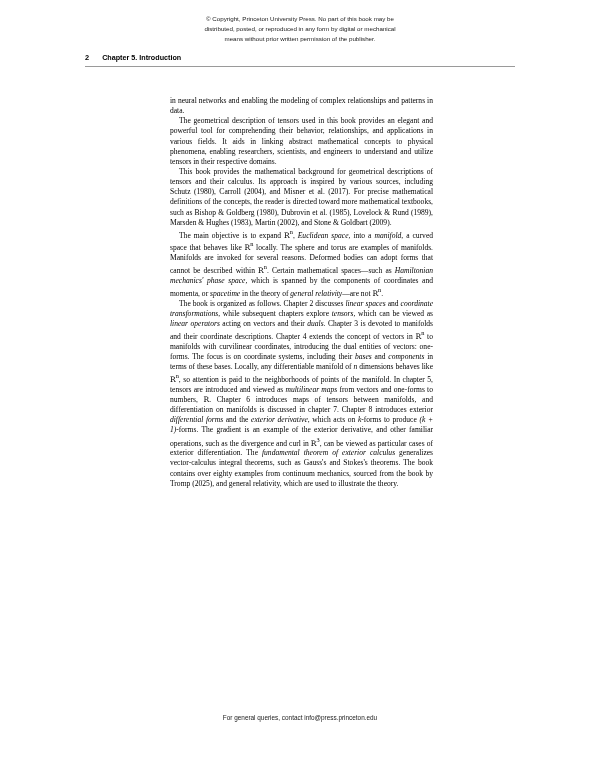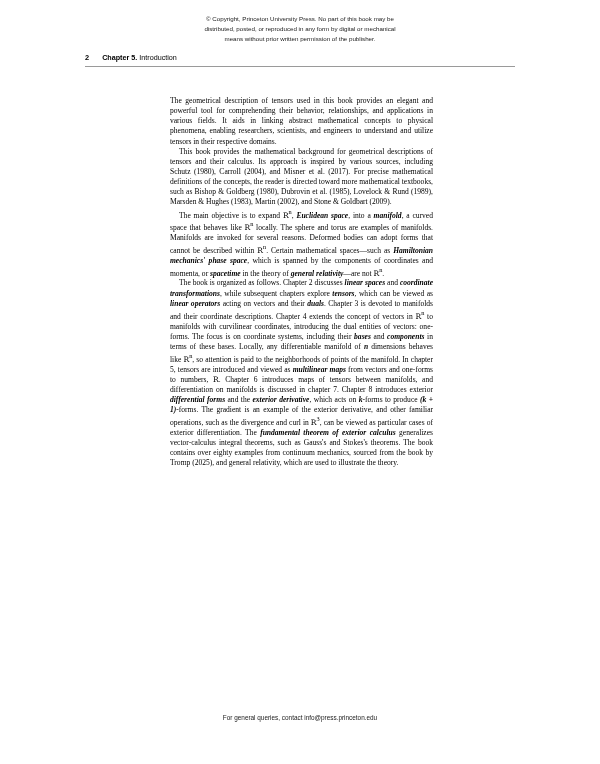--- a/index.html
+++ b/index.html
@@ -47,21 +47,21 @@
     gap: 13px;
   }
   .folio {
     font-weight: bold;
     font-size: 7.4px;
   }
   .chap-label {
     font-weight: bold;
   }
   .chap-title {
-    font-weight: normal;
+    font-weight: bold;
   }
   .rule {
     position: absolute;
     top: 66px;
     left: 85px;
     width: 430px;
     height: 0.6px;
     background: #9a9a9a;
   }
   .textblock {
@@ -85,21 +85,21 @@
   .footer {
     position: absolute;
     top: 714px;
     left: 0;
     width: 600px;
     text-align: center;
     font-family: "Liberation Sans", sans-serif;
     font-size: 6.4px;
     color: #1a1a1a;
   }
-  i { font-style: italic; font-weight: bold; }
+  i { font-style: italic; }
   .bb {
     font-family: "DejaVu Serif", serif;
   }
 </style>
 </head>
 <body>
 
 <div class="page">
 
   <div class="copyright-block">
@@ -113,20 +113,21 @@
     <span>
       <span class="chap-label">Chapter 5.</span>
       <span class="chap-title">Introduction</span>
     </span>
   </div>
 
   <div class="rule"></div>
 
   <div class="textblock">
 
+    <p><span>in neural networks and enabling the modeling of complex relationships and patterns in data.</span></p>
 
     <p><span>The geometrical description of tensors used in this book provides an elegant and powerful tool for comprehending their behavior, relationships, and applications in various fields. It aids in linking abstract mathematical concepts to physical phenomena, enabling researchers, scientists, and engineers to understand and utilize tensors in their respective domains.</span></p>
 
     <p><span>This book provides the mathematical background for geometrical descriptions of tensors and their calculus. Its approach is inspired by various sources, including Schutz (1980), Carroll (2004), and Misner et al. (2017). For precise mathematical definitions of the concepts, the reader is directed toward more mathematical textbooks, such as Bishop &amp; Goldberg (1980), Dubrovin et al. (1985), Lovelock &amp; Rund (1989), Marsden &amp; Hughes (1983), Martin (2002), and Stone &amp; Goldbart (2009).</span></p>
 
     <p><span>The main objective is to expand </span><span class="bb">R</span><sup>n</sup><span>, </span><i>Euclidean space</i><span>, into a </span><i>manifold</i><span>, a curved space that behaves like </span><span class="bb">R</span><sup>n</sup><span> locally. The sphere and torus are examples of manifolds. Manifolds are invoked for several reasons. Deformed bodies can adopt forms that cannot be described within </span><span class="bb">R</span><sup>n</sup><span>. Certain mathematical spaces—such as </span><i>Hamiltonian mechanics' phase space</i><span>, which is spanned by the components of coordinates and momenta, or </span><i>spacetime</i><span> in the theory of </span><i>general relativity</i><span>—are not </span><span class="bb">R</span><sup>n</sup><span>.</span></p>
 
     <p><span>The book is organized as follows. Chapter 2 discusses </span><i>linear spaces</i><span> and </span><i>coordinate transformations</i><span>, while subsequent chapters explore </span><i>tensors</i><span>, which can be viewed as </span><i>linear operators</i><span> acting on vectors and their </span><i>duals</i><span>. Chapter 3 is devoted to manifolds and their coordinate descriptions. Chapter 4 extends the concept of vectors in </span><span class="bb">R</span><sup>n</sup><span> to manifolds with curvilinear coordinates, introducing the dual entities of vectors: one-forms. The focus is on coordinate systems, including their </span><i>bases</i><span> and </span><i>components</i><span> in terms of these bases. Locally, any differentiable manifold of </span><i>n</i><span> dimensions behaves like </span><span class="bb">R</span><sup>n</sup><span>, so attention is paid to the neighborhoods of points of the manifold. In chapter 5, tensors are introduced and viewed as </span><i>multilinear maps</i><span> from vectors and one-forms to numbers, </span><span class="bb">R</span><span>. Chapter 6 introduces maps of tensors between manifolds, and differentiation on manifolds is discussed in chapter 7. Chapter 8 introduces exterior </span><i>differential forms</i><span> and the </span><i>exterior derivative</i><span>, which acts on </span><i>k</i><span>-forms to produce </span><i>(k + 1)</i><span>-forms. The gradient is an example of the exterior derivative, and other familiar operations, such as the divergence and curl in </span><span class="bb">R</span><sup>3</sup><span>, can be viewed as particular cases of exterior differentiation. The </span><i>fundamental theorem of exterior calculus</i><span> generalizes vector-calculus integral theorems, such as Gauss's and Stokes's theorems. The book contains over eighty examples from continuum mechanics, sourced from the book by Tromp (2025), and general relativity, which are used to illustrate the theory.</span></p>
 
   </div>

